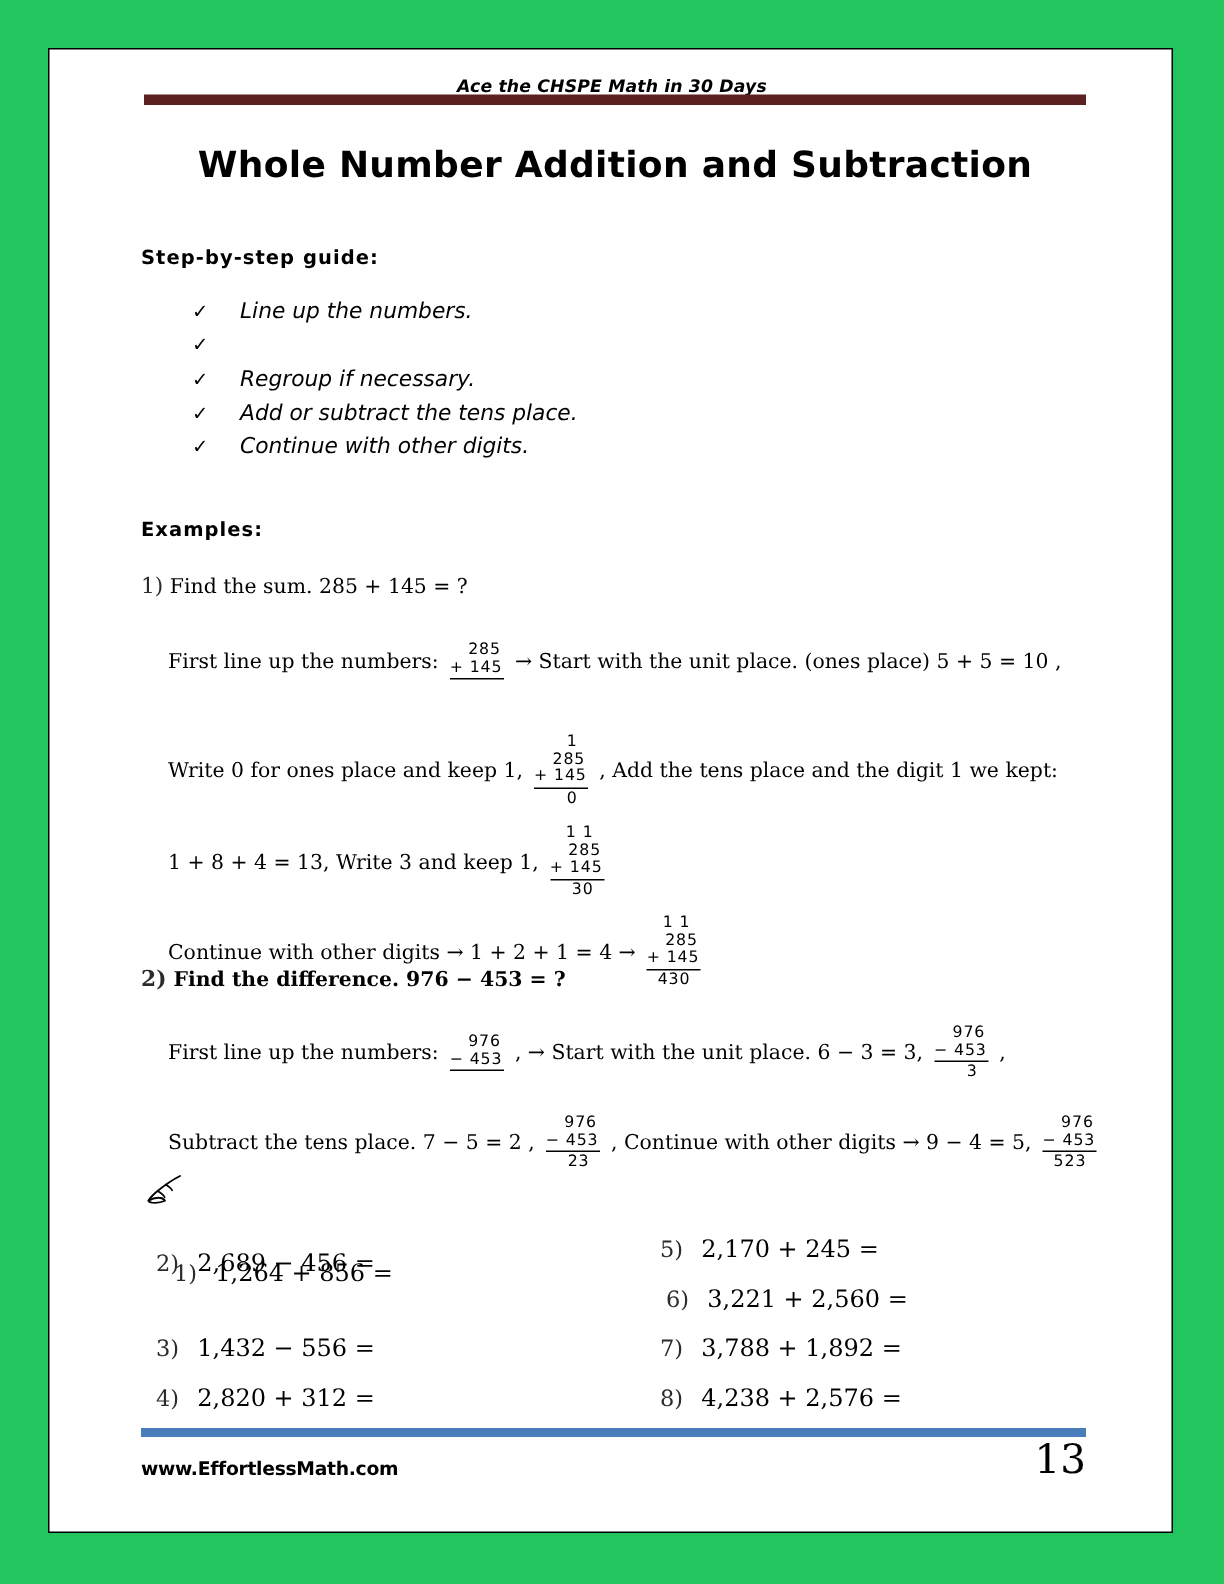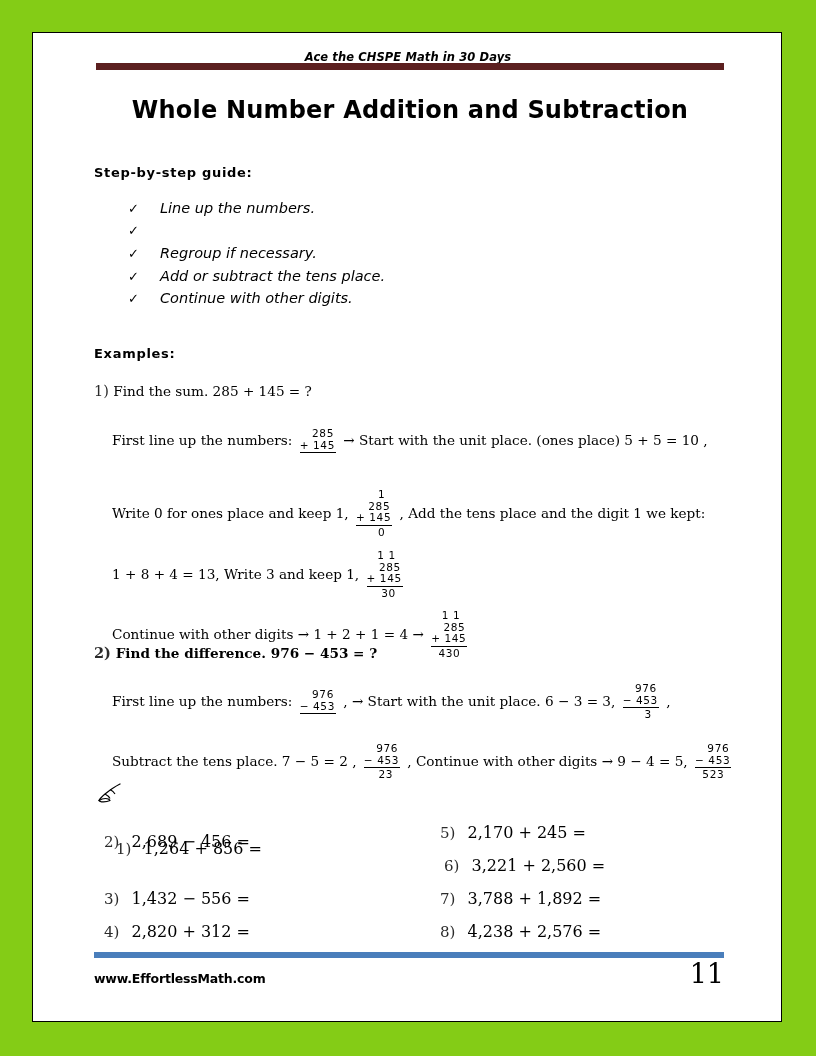--- a/index.html
+++ b/index.html
@@ -13,21 +13,21 @@
     font-family: "DejaVu Sans", sans-serif;
     position: relative;
     overflow: hidden;
   }
 
   #page {
     position: absolute;
     left: 0; top: 0;
     width: 816px;
     height: 1056px;
-    background: #84cc16;
+    background: #22c55e;
   }
 
   #page-border {
     position: absolute;
     left: 32px;
     top: 32px;
     width: 750px;
     height: 990px;
     border: 1.5px solid #000;
     box-sizing: border-box;
@@ -350,14 +350,14 @@
     <span class="pn">7)</span>
     <span>3,788 + 1,892 =</span>
   </div>
   <div class="prob" style="left:440px; top:922px;">
     <span class="pn">8)</span>
     <span>4,238 + 2,576 =</span>
   </div>
 
   <div id="footer-rule"></div>
   <div id="footer-url">www.EffortlessMath.com</div>
-  <div id="page-number">11</div>
+  <div id="page-number">13</div>
 </div>
 
 </body></html>

